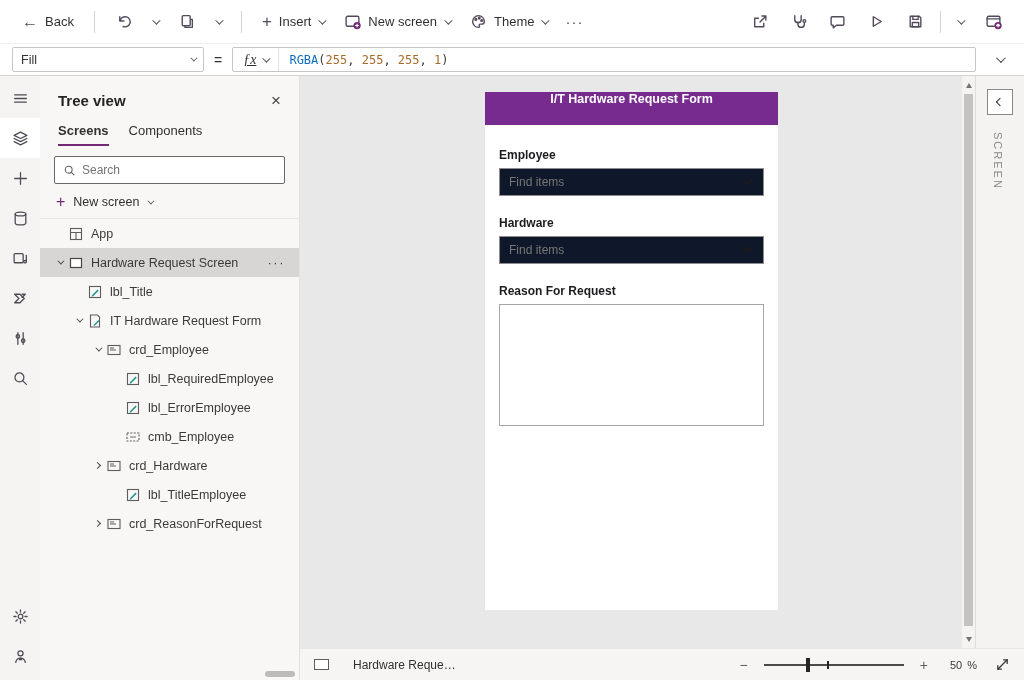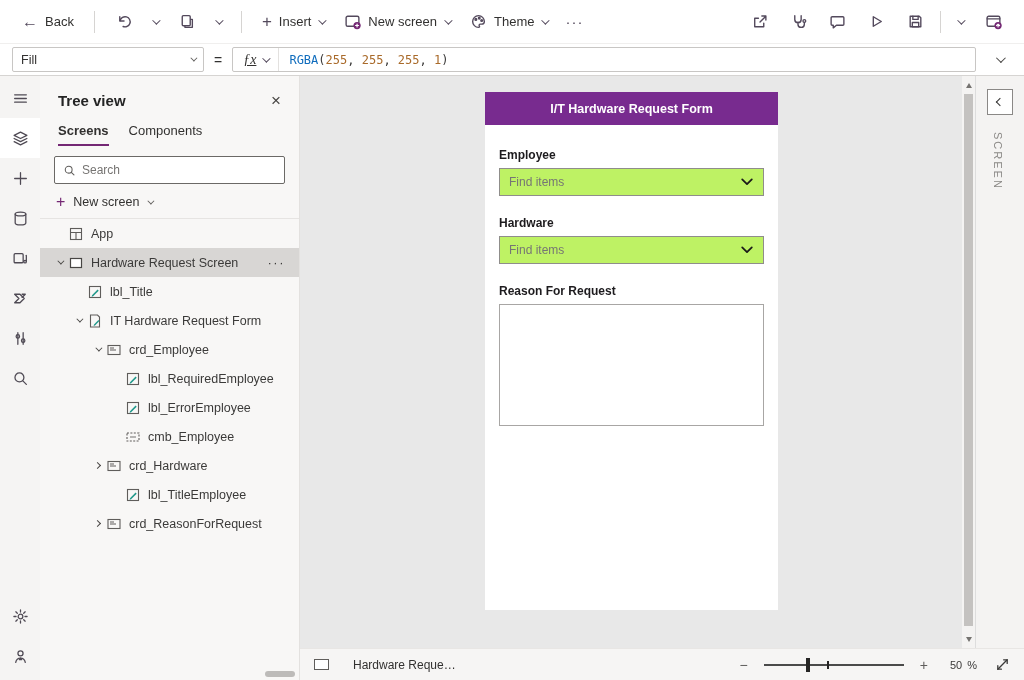--- a/index.html
+++ b/index.html
@@ -69,25 +69,25 @@
   .trow .ticon{width:16px;height:16px;margin-right:7px;flex:0 0 16px;}
   .trow .ticon svg{width:16px;height:16px;}
   .trow .tlabel{white-space:nowrap;overflow:hidden;text-overflow:ellipsis;}
   .trow .row-menu{margin-left:auto;letter-spacing:1.5px;color:#3b3a39;font-size:13px;padding-right:6px;}
   .d0{padding-left:10px;} .d1{padding-left:29px;} .d2{padding-left:48px;} .d3{padding-left:67px;}
   .tree-hscroll{position:absolute;bottom:3px;right:4px;width:30px;height:6px;border-radius:3px;background:#bdbbb9;}
 
   
   .canvas{position:absolute;left:300px;top:76px;width:662px;height:572px;background:#e8e8e8;}
   .form{position:absolute;left:185px;top:16px;width:293px;height:518px;background:#ffffff;}
-  .form-header{height:33px;background:#782b8f;color:#ffffff;display:flex;align-items:center;justify-content:center;font-size:12.5px;font-weight:700;}
+  .form-header{height:33px;background:#782b8f;color:#ffffff;display:flex;align-items:flex-start;justify-content:center;font-size:12.5px;font-weight:700;}
   .form-body{padding:23px 14px 0 14px;}
   .field{margin-bottom:20px;}
   .field-label{font-size:12px;font-weight:700;color:#1d1b1e;margin-bottom:6px;}
-  .combobox{height:28px;border:1px solid #8f8d8b;background:#bef264;display:flex;align-items:center;padding:0 9px;cursor:pointer;}
+  .combobox{height:28px;border:1px solid #8f8d8b;background:#0f172a;display:flex;align-items:center;padding:0 9px;cursor:pointer;}
   .combobox .ph{font-size:12px;color:#767674;flex:1;}
   .combobox svg{width:14px;height:14px;stroke:#1b1a19;stroke-width:2;fill:none;stroke-linecap:round;stroke-linejoin:round;}
   .textarea{height:122px;border:1px solid #a8a6a4;background:#fff;}
 
   
   .vscroll{position:absolute;left:962px;top:76px;width:13px;height:572px;background:#f4f3f2;}
   .vs-arrow{position:absolute;left:0;width:13px;height:14px;display:flex;align-items:center;justify-content:center;}
   .vs-arrow.up{top:2px;} .vs-arrow.down{bottom:2px;}
   .tri-up{width:0;height:0;border-left:3.5px solid transparent;border-right:3.5px solid transparent;border-bottom:5px solid #757370;}
   .tri-down{width:0;height:0;border-left:3.5px solid transparent;border-right:3.5px solid transparent;border-top:5px solid #757370;}

